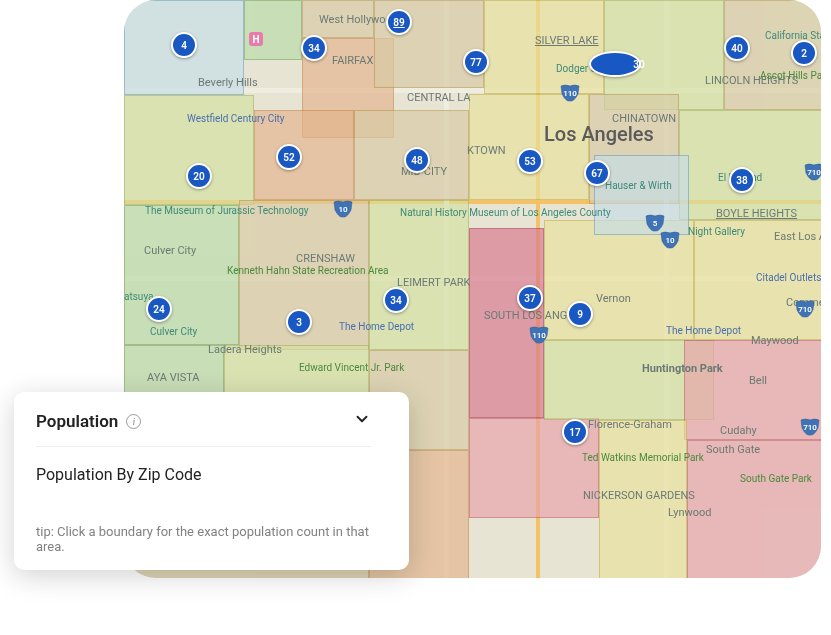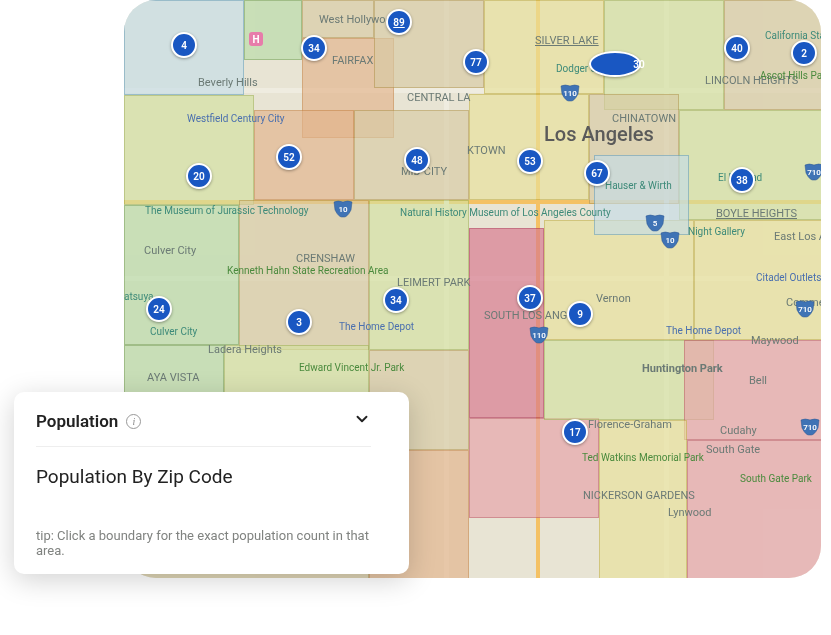--- a/index.html
+++ b/index.html
@@ -127,21 +127,21 @@
   .legend-title { font-size: 17px; font-weight:600; color:#222; }
   .info-icon {
     width:15px;height:15px;border:1px solid #999;border-radius:50%;
     display:inline-flex;align-items:center;justify-content:center;
     font-size:10px;color:#888;font-style:italic;font-family:Georgia,serif;
   }
   .chevron { cursor:pointer; }
   .chevron svg { width:18px;height:18px; }
 
   .legend-sub {
-    font-size: 19px; color:#222; margin:18px 0 14px;
+    font-size: 16px; color:#222; margin:18px 0 14px;
   }
   .legend-cols {
     display:flex; gap:88px;
   }
   .legend-col { display:flex; flex-direction:column; gap:12px; }
   .legend-item { display:flex; align-items:center; gap:10px; font-size:14px; color:#333; }
   .swatch {
     width:10px;height:10px;border-radius:50%;flex:0 0 auto;
     box-shadow: 0 0 0 1px rgba(0,0,0,0.05) inset;
   }

